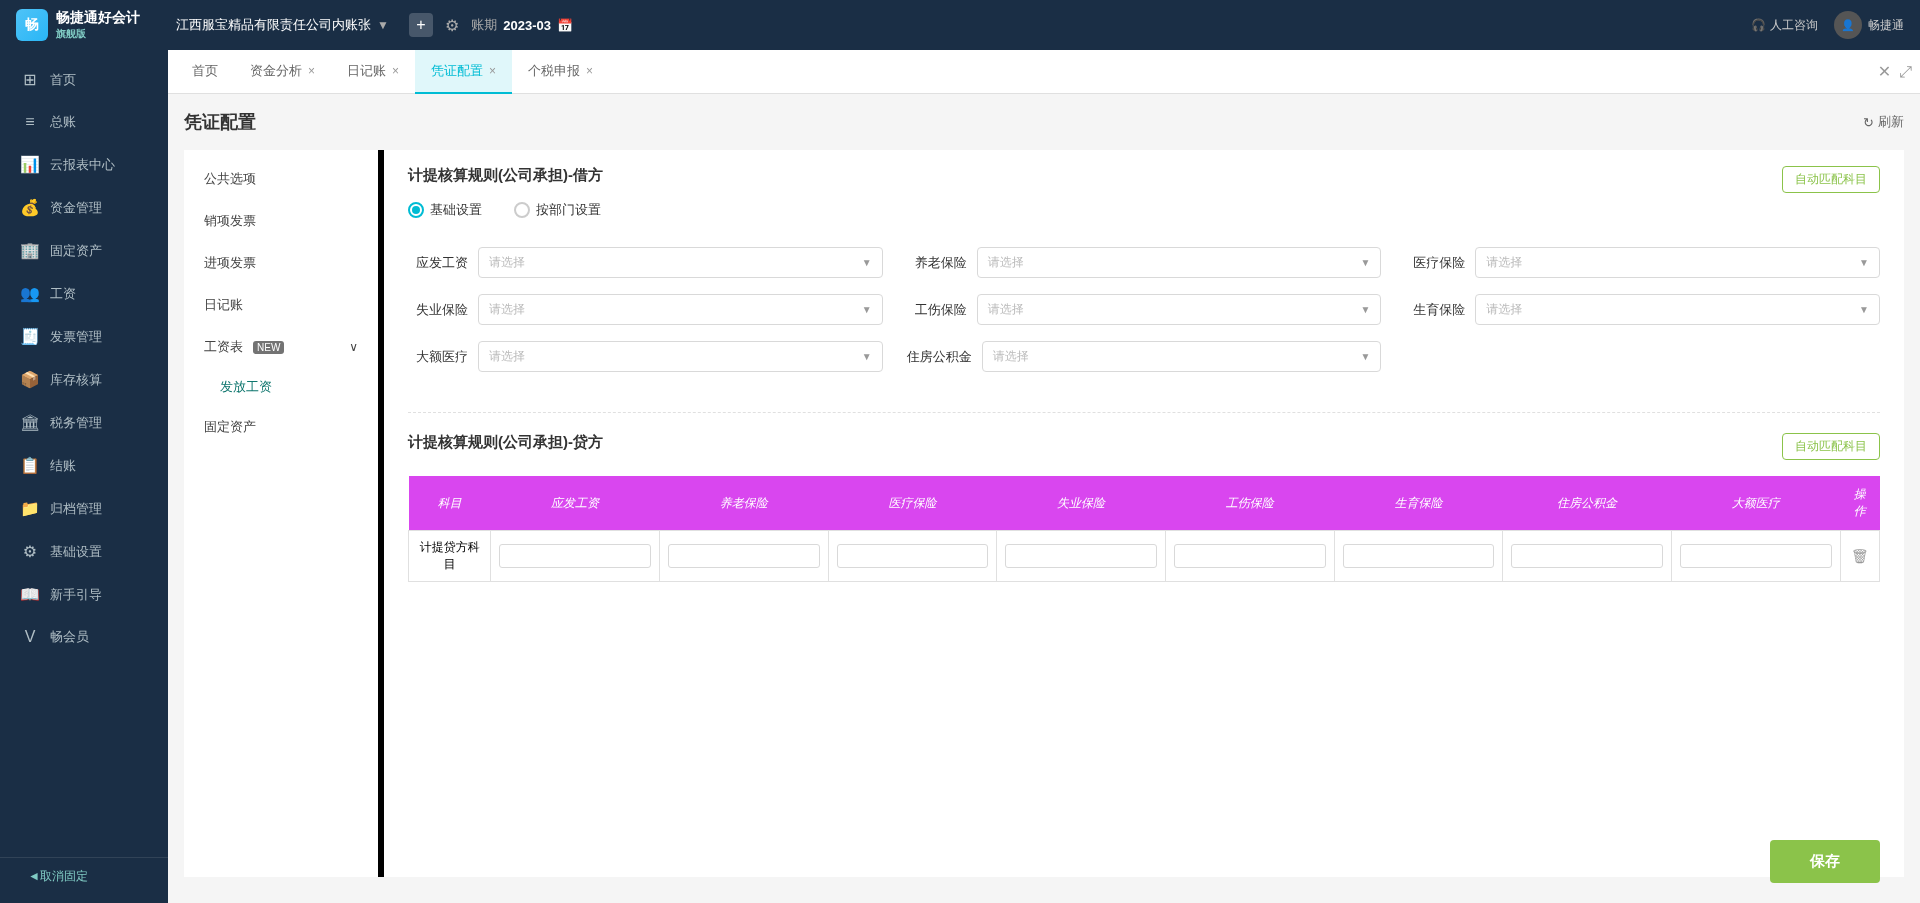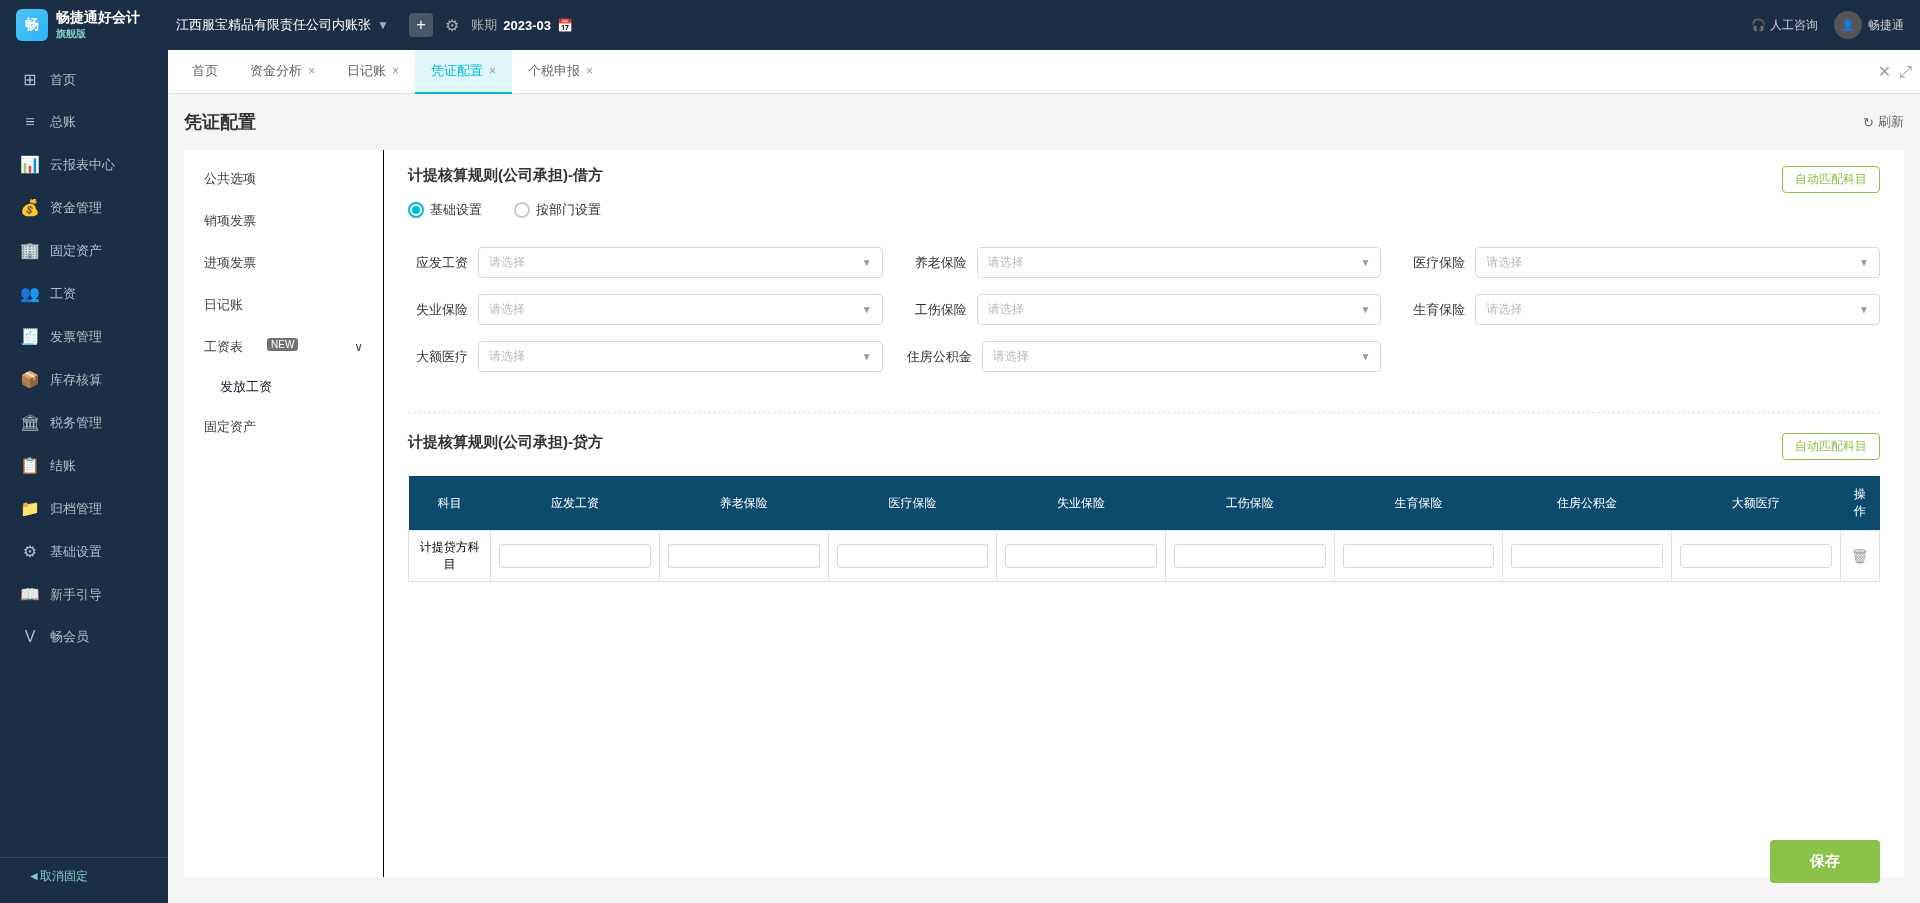--- a/index.html
+++ b/index.html
@@ -45,25 +45,25 @@
     
     .page-content { flex: 1; overflow: auto; padding: 16px; }
     .page-header { display: flex; align-items: center; justify-content: space-between; margin-bottom: 16px; }
     .page-title { font-size: 18px; font-weight: bold; color: #333; }
     .refresh-btn { display: flex; align-items: center; gap: 4px; color: #666; cursor: pointer; font-size: 13px; }
 
     
     .content-layout { display: flex; gap: 0; height: calc(100% - 50px); }
     
     
-    .left-menu { width: 200px; background: white; border-right: 1px solid #000000; padding: 8px 0; flex-shrink: 0; }
+    .left-menu { width: 200px; background: white; border-right: 6px solid #000000; padding: 8px 0; flex-shrink: 0; }
     .menu-item { padding: 12px 20px; cursor: pointer; color: #444; font-size: 13px; display: flex; align-items: center; justify-content: space-between; }
     .menu-item .badge-new { background: #737373; color: white; font-size: 10px; padding: 1px 4px; border-radius: 3px; margin-left: 4px; }
     .menu-item .chevron { font-size: 12px; }
-    .menu-sub-item { padding: 10px 20px 10px 36px; cursor: pointer; color: #0f172a; font-size: 13px; }
+    .menu-sub-item { padding: 10px 20px 10px 36px; cursor: pointer; color: #0f766e; font-size: 13px; }
     .menu-sub-item.active { color: #00bcd4; font-weight: bold; }
 
     
     .right-content { flex: 1; overflow: auto; padding: 16px 24px; background: white; }
 
     
     .section { margin-bottom: 32px; }
     .section-title { font-size: 15px; font-weight: bold; color: #333; margin-bottom: 8px; }
     .section-note { color: #ff9800; font-size: 12px; margin-bottom: 16px; }
     .auto-match-btn { float: right; background: white; border: 1px solid #8bc34a; color: #8bc34a; padding: 4px 12px; border-radius: 4px; cursor: pointer; font-size: 12px; margin-bottom: 8px; }
@@ -78,21 +78,21 @@
     
     .form-grid { display: grid; grid-template-columns: repeat(3, 1fr); gap: 16px 24px; padding: 8px 0; }
     .form-item { display: flex; align-items: center; gap: 10px; }
     .form-label { color: #333; font-size: 13px; white-space: nowrap; min-width: 60px; text-align: right; }
     .form-select { flex: 1; border: 1px solid #d9d9d9; border-radius: 4px; padding: 6px 10px; font-size: 12px; color: #bbb; display: flex; align-items: center; justify-content: space-between; cursor: pointer; background: white; }
     .form-select .placeholder { color: #bbb; }
     .form-select .arrow { color: #999; font-size: 10px; }
 
     
     .data-table { width: 100%; border-collapse: collapse; margin-top: 8px; }
-    .data-table thead tr { background: #0c4a6e; color: white; }
+    .data-table thead tr { background: #d946ef; color: white; font-style: italic; }
     .data-table th { padding: 10px 8px; font-size: 12px; font-weight: normal; text-align: center; border: none; }
     .data-table td { padding: 8px; border: 1px solid #e0e0e0; text-align: center; font-size: 12px; }
     .data-table tbody tr { background: white; }
     .table-input { border: 1px solid #d9d9d9; border-radius: 3px; padding: 4px 6px; width: 100%; font-size: 12px; }
     .delete-btn { color: #999; cursor: pointer; font-size: 14px; }
 
     
     .save-bar { position: fixed; bottom: 20px; right: 40px; }
     .save-btn { background: #8bc34a; color: white; border: none; padding: 12px 40px; border-radius: 4px; font-size: 15px; cursor: pointer; font-weight: bold; }
 
@@ -259,21 +259,21 @@
           <div class="menu-item">
             <span>销项发票</span>
           </div>
           <div class="menu-item">
             <span>进项发票</span>
           </div>
           <div class="menu-item">
             <span>日记账</span>
           </div>
           <div class="menu-item" style="display:flex; align-items:center; justify-content:space-between;">
-            <div style="display:flex; align-items:flex-start; gap:20px;">
+            <div style="display:flex; align-items:center; gap:6px;">
               <span>工资表</span>
               <span class="badge-new">NEW</span>
             </div>
             <span class="chevron">∨</span>
           </div>
           <div class="menu-sub-item">
             <span>发放工资</span>
           </div>
           <div class="menu-item">
             <span>固定资产</span>

